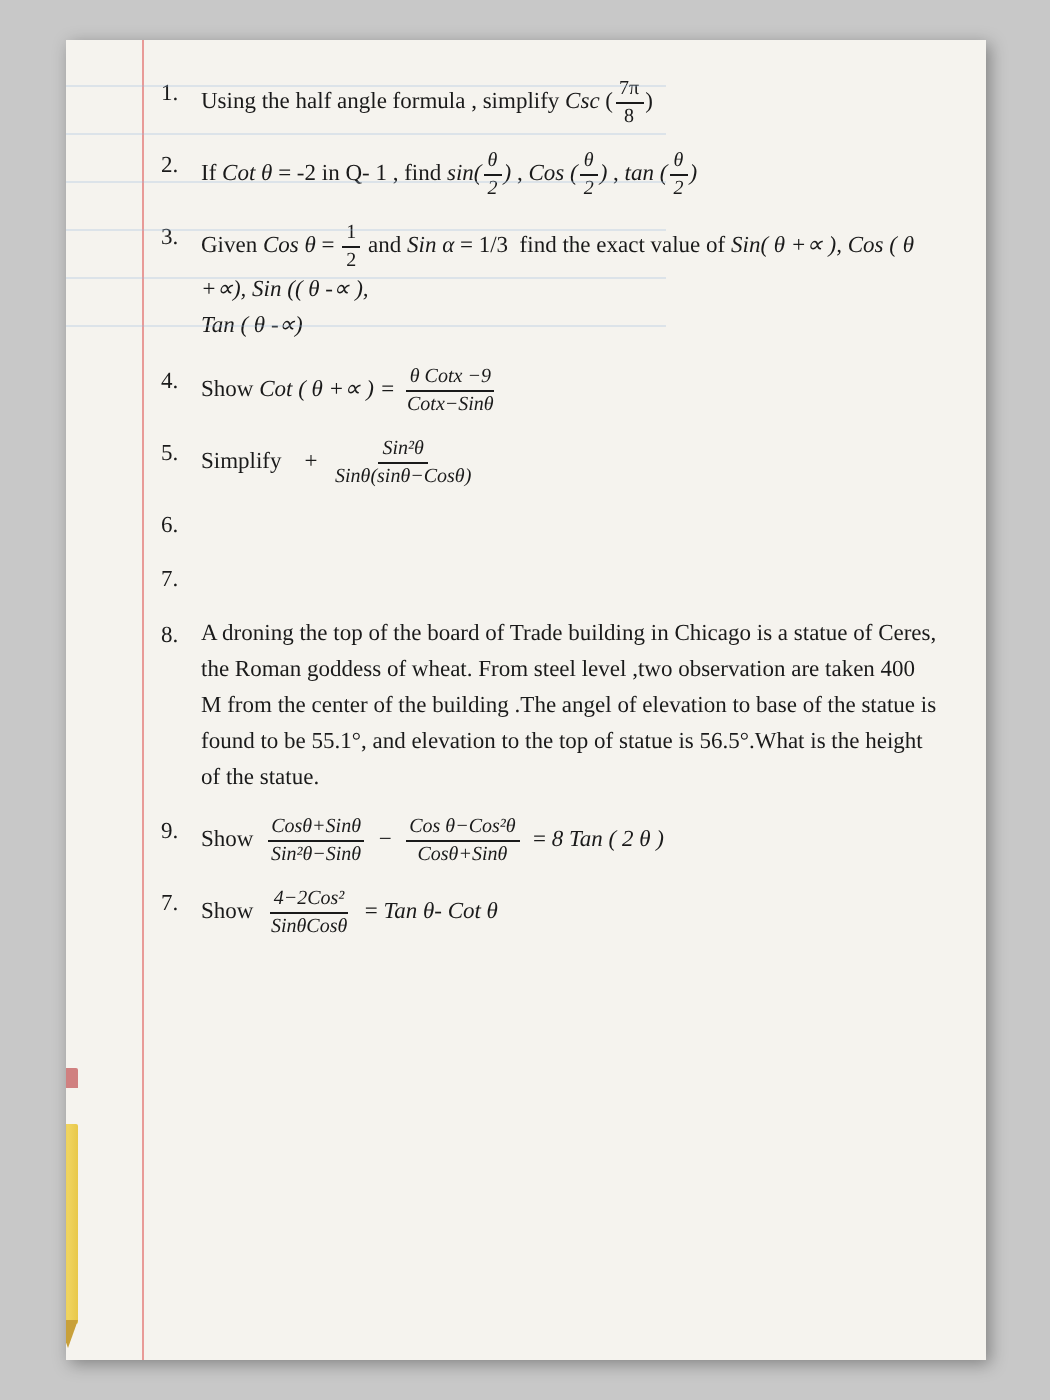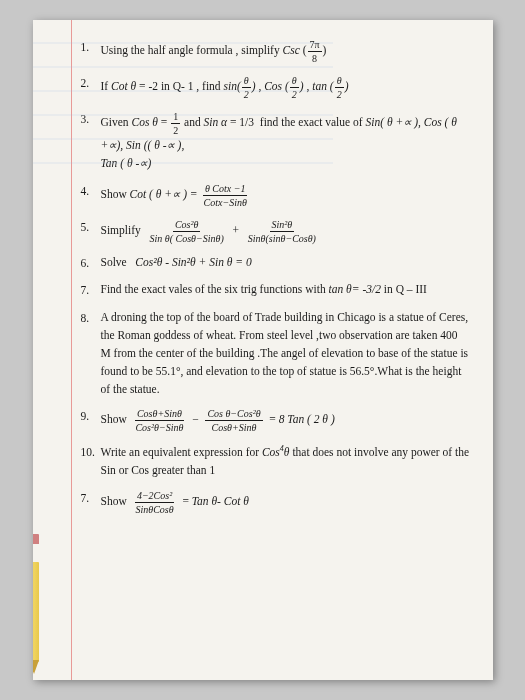--- a/index.html
+++ b/index.html
@@ -187,79 +187,64 @@
             <span class="den">2</span>
           </span> and <span class="math">Sin α</span> = 1/3&nbsp; find the exact value of <span class="math">Sin( θ +∝ ), Cos ( θ +∝), Sin (( θ -∝ ),</span><br>
         <span class="math">Tan ( θ -∝)</span>
       </span>
     </li>
 
     <li class="problem-item">
       <span class="problem-num">4.</span>
       <span class="problem-content">
         Show <span class="math">Cot ( θ +∝ ) = <span class="frac">
-              <span class="num">θ Cotx −1</span>
+              <span class="num">θ Cotx −9</span>
               <span class="den">Cotx−Sinθ</span>
             </span></span>
       </span>
     </li>
 
     <li class="problem-item">
       <span class="problem-num">5.</span>
       <span class="problem-content">
-        Simplify &nbsp;<span class="frac">
-            <span class="num"><span class="math">Cos²θ</span></span>
-            <span class="den"><span class="math">Sin θ( Cosθ−Sinθ)</span></span>
-          </span>&nbsp; + &nbsp;<span class="frac">
+        Simplify &nbsp;&nbsp; + &nbsp;<span class="frac">
             <span class="num"><span class="math">Sin²θ</span></span>
             <span class="den"><span class="math">Sinθ(sinθ−Cosθ)</span></span>
           </span>
       </span>
     </li>
 
     <li class="problem-item">
       <span class="problem-num">6.</span>
-      <span class="problem-content">
-        Solve &nbsp;&nbsp;<span class="math">Cos²θ - Sin²θ + Sin θ = 0</span>
-      </span>
     </li>
 
     <li class="problem-item">
       <span class="problem-num">7.</span>
-      <span class="problem-content">
-        Find the exact vales of the six trig functions with <span class="math">tan θ= -3/2</span> in Q – III
-      </span>
     </li>
 
     <li class="problem-item">
       <span class="problem-num">8.</span>
       <span class="problem-content">
         A droning the top of the board of Trade building in Chicago is a statue of Ceres, the Roman goddess of wheat. From steel level ,two observation are taken 400 M from the center of the building .The angel of elevation to base of the statue is found to be 55.1°, and elevation to the top of statue is 56.5°.What is the height of the statue.
       </span>
     </li>
 
     <li class="problem-item">
       <span class="problem-num">9.</span>
       <span class="problem-content">
         Show &nbsp;<span class="frac">
             <span class="num"><span class="math">Cosθ+Sinθ</span></span>
-            <span class="den"><span class="math">Cos²θ−Sinθ</span></span>
+            <span class="den"><span class="math">Sin²θ−Sinθ</span></span>
           </span> &nbsp;−&nbsp; <span class="frac">
             <span class="num"><span class="math">Cos θ−Cos²θ</span></span>
             <span class="den"><span class="math">Cosθ+Sinθ</span></span>
           </span> &nbsp;= <span class="math">8 Tan ( 2 θ )</span>
       </span>
     </li>
 
-    <li class="problem-item">
-      <span class="problem-num">10.</span>
-      <span class="problem-content">
-        Write an equivalent expression for <span class="math">Cos<sup class="super">4</sup>θ</span> that does not involve any power of the Sin or Cos greater than 1
-      </span>
-    </li>
 
     <li class="problem-item">
       <span class="problem-num">7.</span>
       <span class="problem-content">
         Show &nbsp;<span class="frac">
             <span class="num"><span class="math">4−2Cos²</span></span>
             <span class="den"><span class="math">SinθCosθ</span></span>
           </span> &nbsp;= <span class="math">Tan θ- Cot θ</span>
       </span>
     </li>

